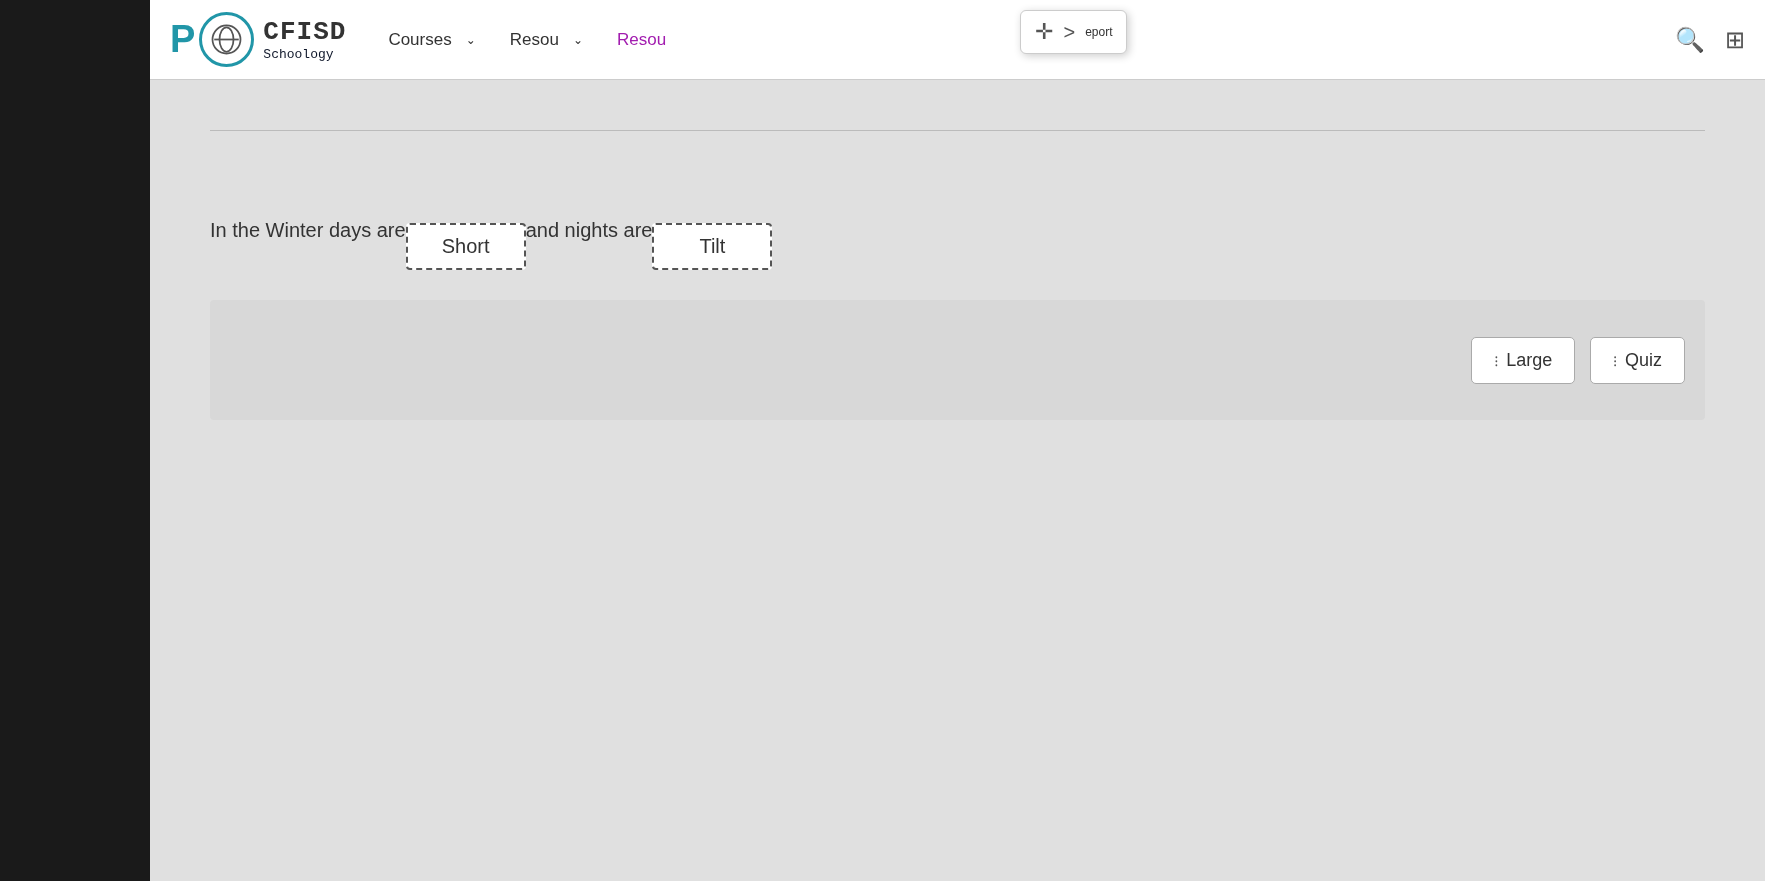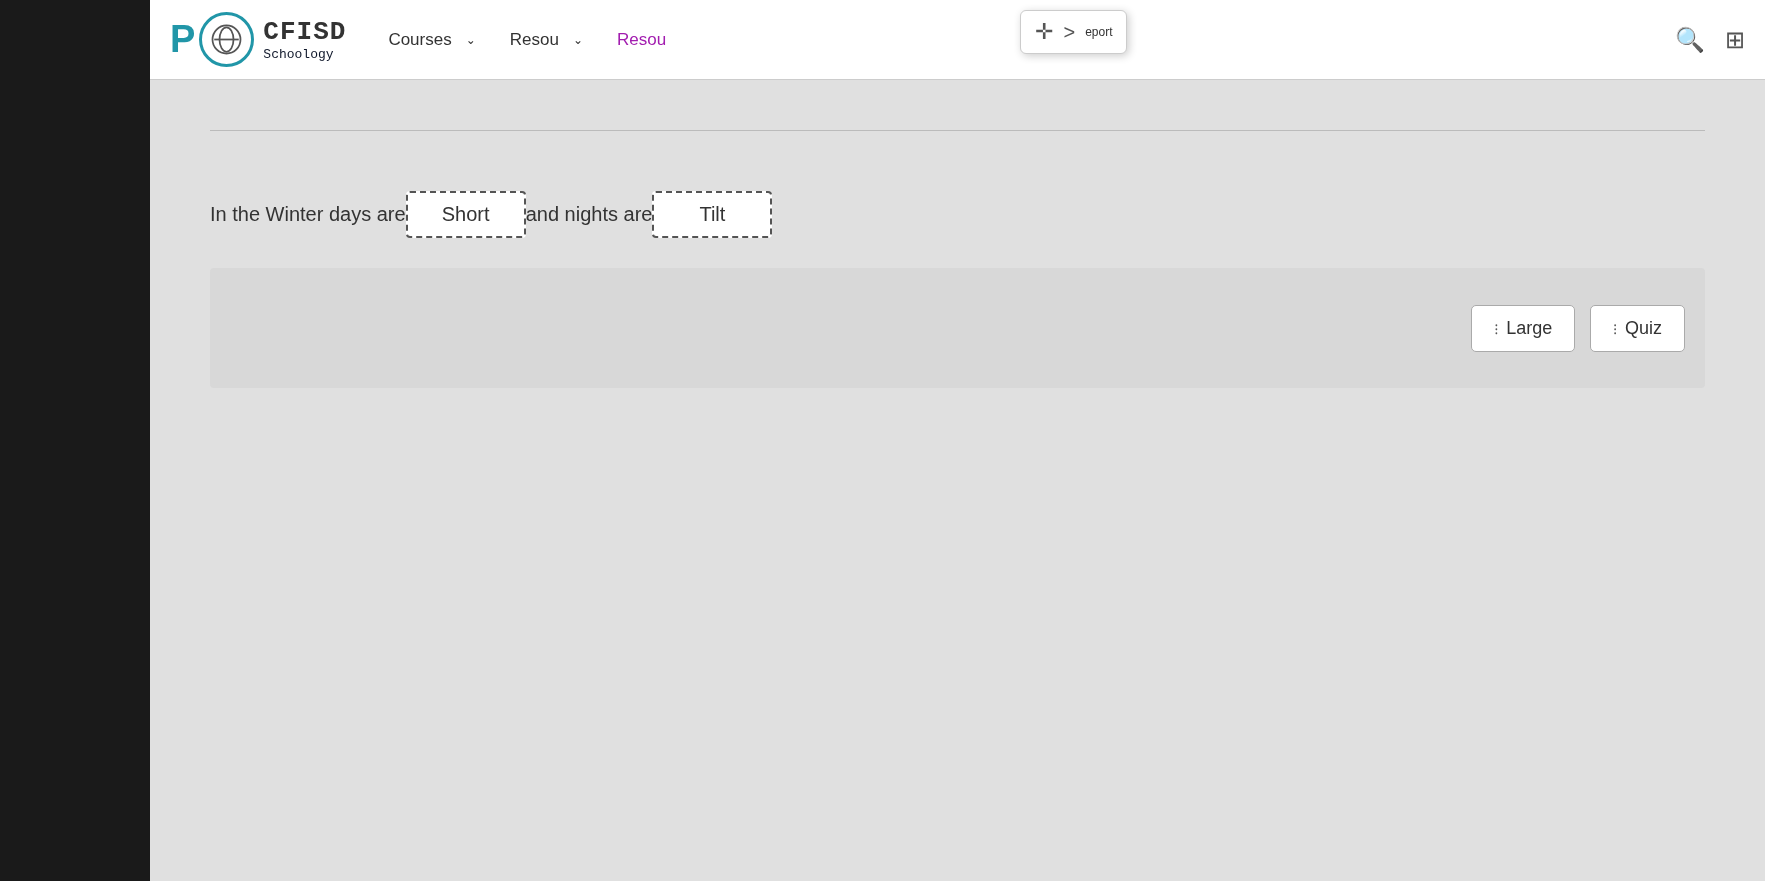--- a/index.html
+++ b/index.html
@@ -170,20 +170,21 @@
 
     .blank-box {
       border: 2px dashed #555;
       border-radius: 4px;
       padding: 10px 13px;
       font-size: 20px;
       color: #333;
       background: white;
       min-width: 120px;
       text-align: center;
+      margin-top: 32px;
     }
 
     
     .answer-area {
       background: #d8d8d8;
       border-radius: 4px;
       padding: 30px 20px;
       margin-top: 10px;
       display: flex;
       justify-content: flex-end;

